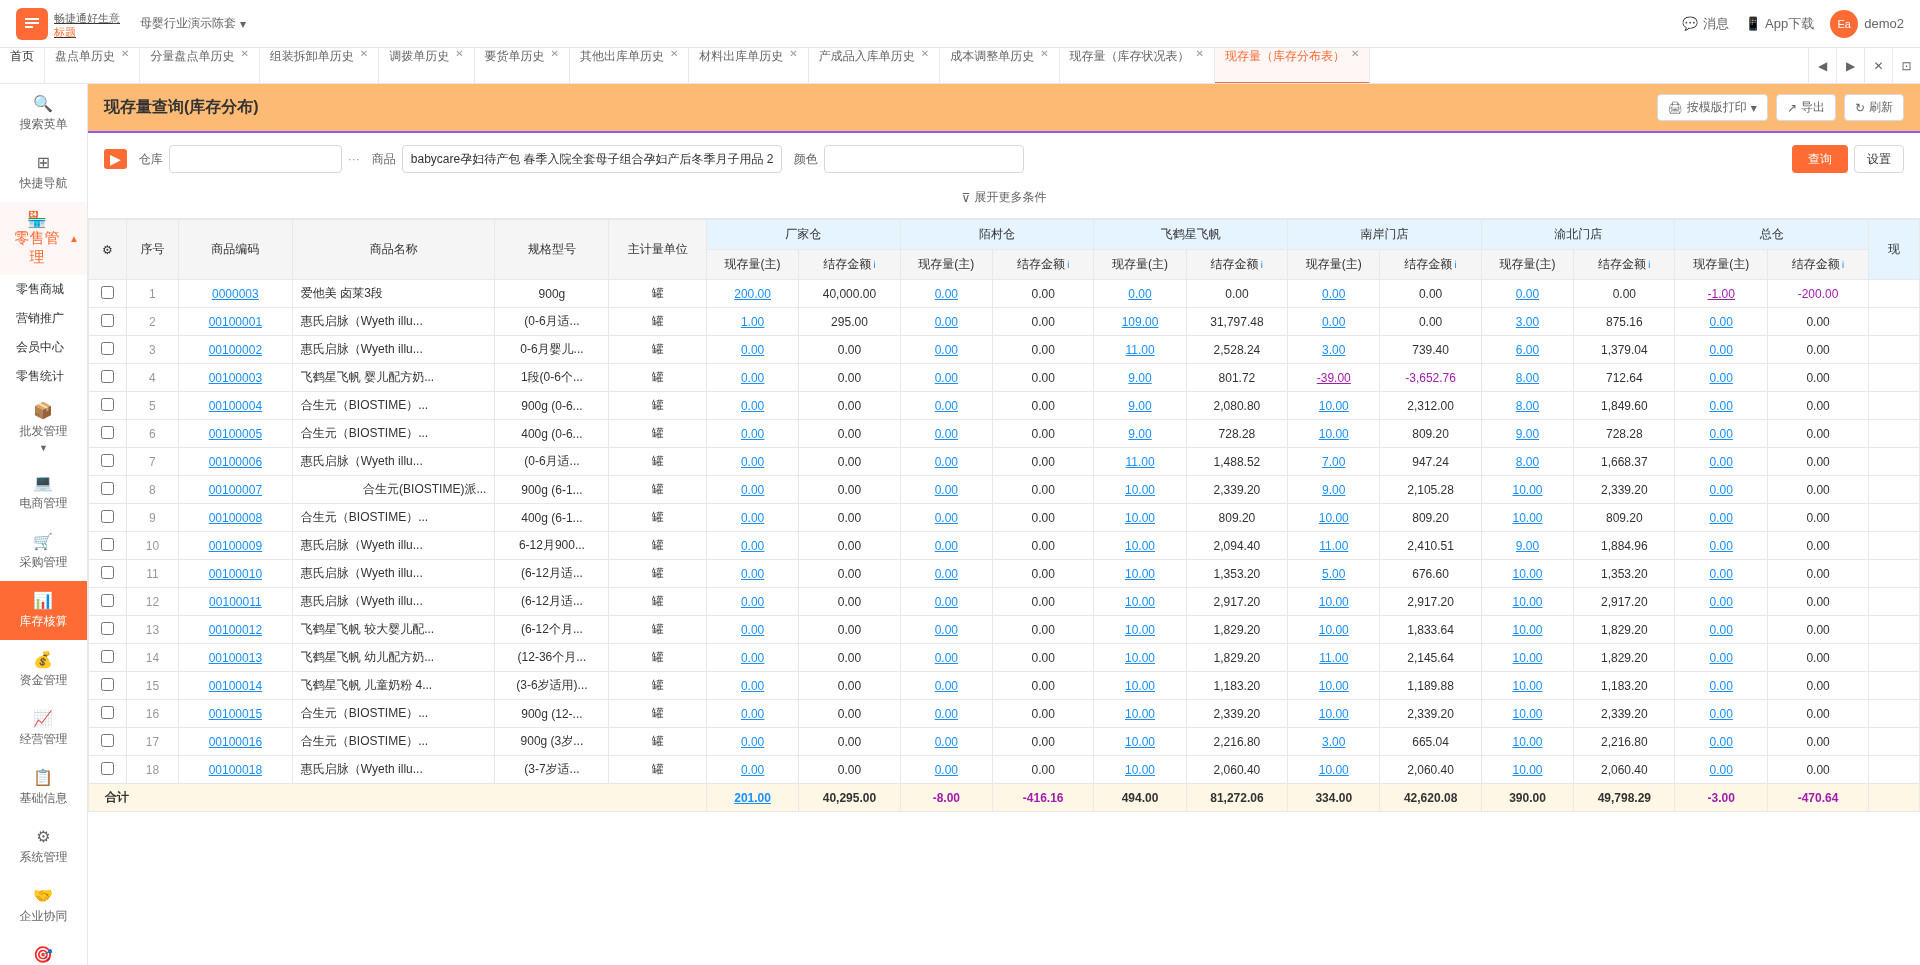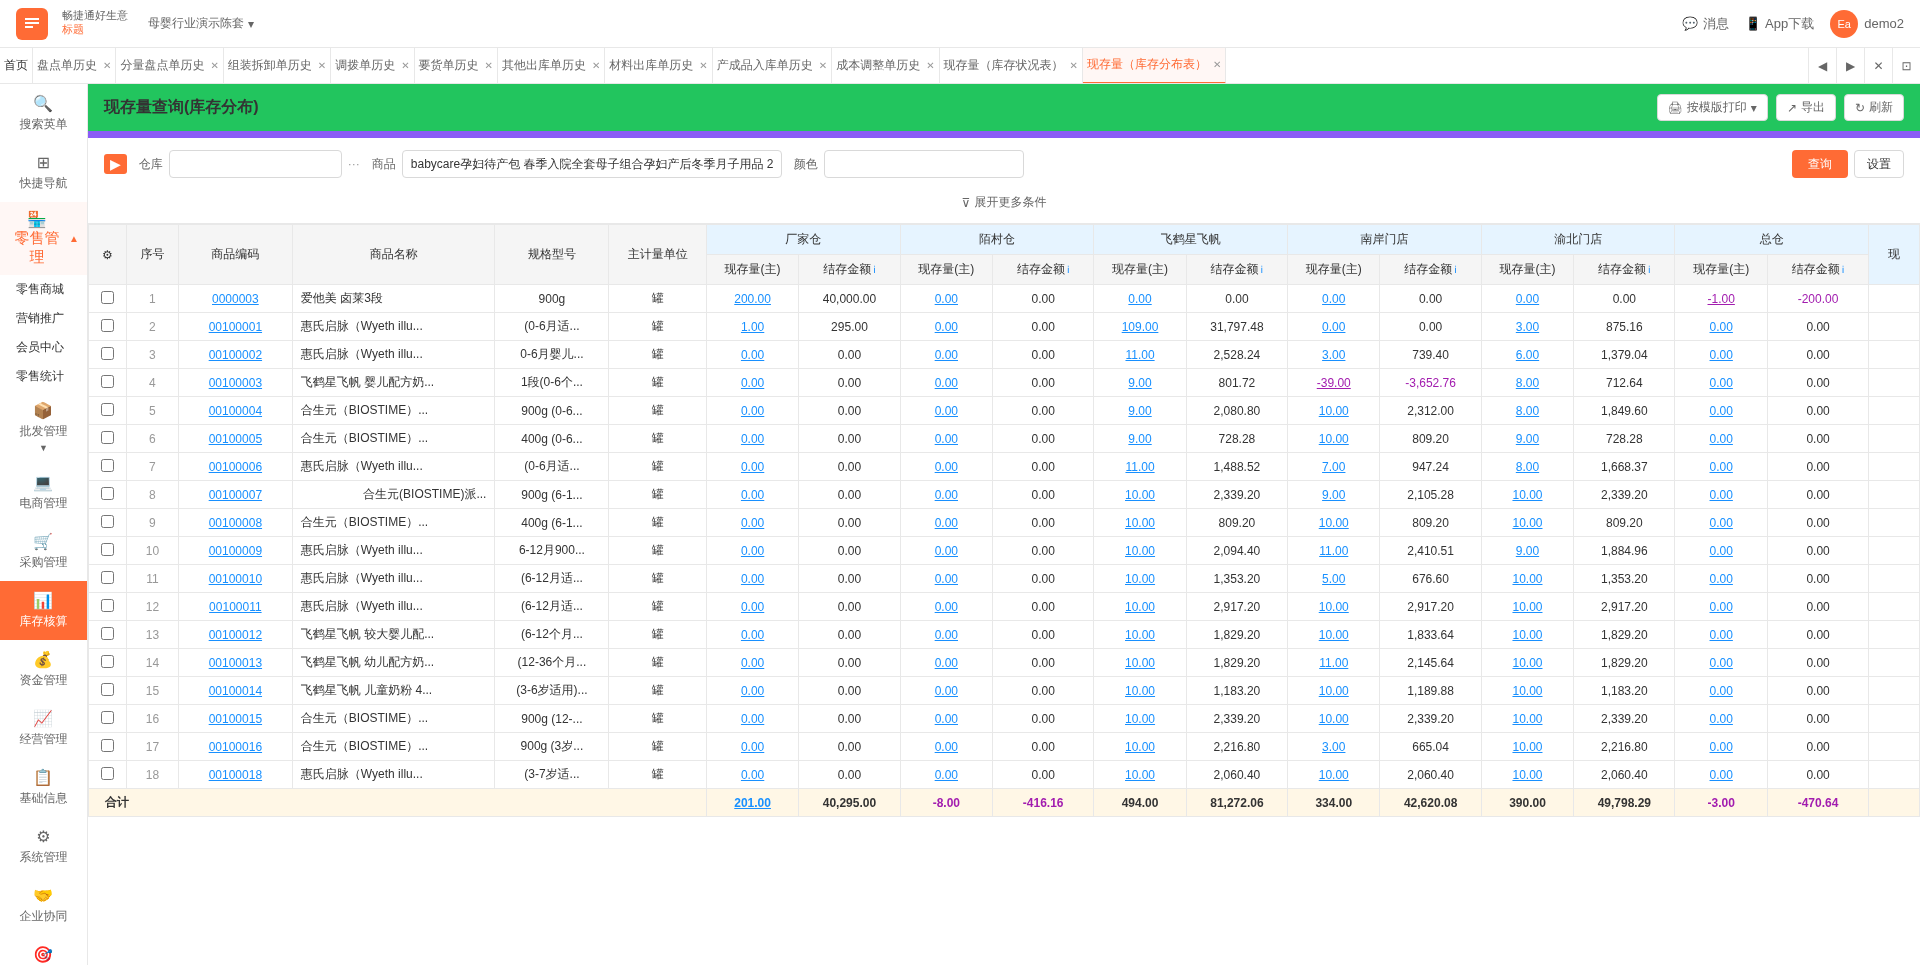--- a/index.html
+++ b/index.html
@@ -1,51 +1,51 @@
 <!DOCTYPE html>
 <html><head>
   <meta charset="utf-8">
   <style>
     * { margin: 0; padding: 0; box-sizing: border-box; }
     body { font-family: 'Microsoft YaHei', Arial, sans-serif; font-size: 12px; background: #f0f2f5; color: #333; overflow: hidden; }
 
     
     .top-bar { height: 48px; background: #fff; display: flex; align-items: center; justify-content: space-between; padding: 0 16px; border-bottom: 1px solid #e8e8e8; }
     .top-bar-left { display: flex; align-items: center; gap: 8px; }
-    .logo-area { display: flex; align-items: flex-start; gap: 14px; }
+    .logo-area { display: flex; align-items: flex-end; gap: 6px; text-decoration: underline; }
     .logo-icon { width: 32px; height: 32px; background: #ff6b35; border-radius: 6px; display: flex; align-items: center; justify-content: center; color: white; font-size: 10px; }
     .logo-text { font-size: 11px; color: #666; line-height: 1.3; }
     .top-bar-right { display: flex; align-items: center; gap: 16px; color: #666; font-size: 13px; }
     .top-bar-btn { display: flex; align-items: center; gap: 4px; cursor: pointer; }
     .user-avatar { width: 28px; height: 28px; border-radius: 50%; background: #ff6b35; display: flex; align-items: center; justify-content: center; color: white; font-size: 11px; }
 
     
     .tab-bar { height: 36px; background: #fff; display: flex; align-items: center; border-bottom: 1px solid #e8e8e8; overflow: hidden; }
-    .tab-item { display: flex; align-items: center; padding: 0 4px; height: 36px; border-right: 1px solid #e8e8e8; white-space: nowrap; cursor: pointer; font-size: 12px; color: #666; gap: 4px; flex-shrink: 0; }
+    .tab-item { display: flex; padding: 0 10px; height: 36px; border-right: 1px solid #e8e8e8; white-space: nowrap; cursor: pointer; font-size: 12px; color: #666; gap: 4px; flex-shrink: 0; }
     .tab-item.active { background: #fff7f5; color: #ff6b35; border-bottom: 2px solid #ff6b35; }
     .tab-item .close-x { color: #999; font-size: 10px; margin-left: 2px; }
     .tab-item:first-child { color: #333; font-weight: 500; }
     .tab-nav-btns { display: flex; align-items: center; margin-left: auto; }
     .tab-nav-btn { width: 28px; height: 36px; display: flex; align-items: center; justify-content: center; cursor: pointer; color: #666; border-left: 1px solid #e8e8e8; }
 
     
     .main-layout { display: flex; height: calc(965px - 48px - 36px); }
 
     
     .sidebar { width: 88px; background: #fff; border-right: 1px solid #e8e8e8; display: flex; flex-direction: column; overflow-y: auto; }
     .sidebar-item { padding: 10px 8px; text-align: center; cursor: pointer; font-size: 12px; color: #666; display: flex; flex-direction: column; align-items: center; gap: 3px; }
     .sidebar-item.active { background: #ff6b35; color: white; }
     .sidebar-item .s-icon { font-size: 16px; }
     .sidebar-sub { padding: 6px 12px; cursor: pointer; font-size: 12px; color: #333; }
 
     
     .content { flex: 1; display: flex; flex-direction: column; overflow: hidden; }
 
     
-    .page-header { background: #22c55e; padding: 10px 16px 0; border-bottom: 7px solid #8b5cf6; display: flex; align-items: center; justify-content: space-between; }
+    .page-header { background: #fdba74; padding: 10px 16px 0; border-bottom: 2px solid #8b5cf6; display: flex; align-items: center; justify-content: space-between; }
     .page-title { font-size: 16px; font-weight: 600; color: #333; padding-bottom: 10px; }
     .page-actions { display: flex; align-items: center; gap: 8px; padding-bottom: 10px; }
     .action-btn { display: flex; align-items: center; gap: 4px; padding: 4px 10px; border: 1px solid #d9d9d9; border-radius: 4px; cursor: pointer; font-size: 12px; color: #666; background: #fff; }
 
     
     .search-area { background: #fff; padding: 12px 16px; border-bottom: 1px solid #e8e8e8; }
     .search-row { display: flex; align-items: center; gap: 12px; flex-wrap: wrap; }
     .search-field { display: flex; align-items: center; gap: 6px; }
     .search-label { font-size: 12px; color: #666; white-space: nowrap; }
     .search-input { border: 1px solid #d9d9d9; border-radius: 4px; padding: 4px 8px; font-size: 12px; height: 28px; min-width: 120px; }

